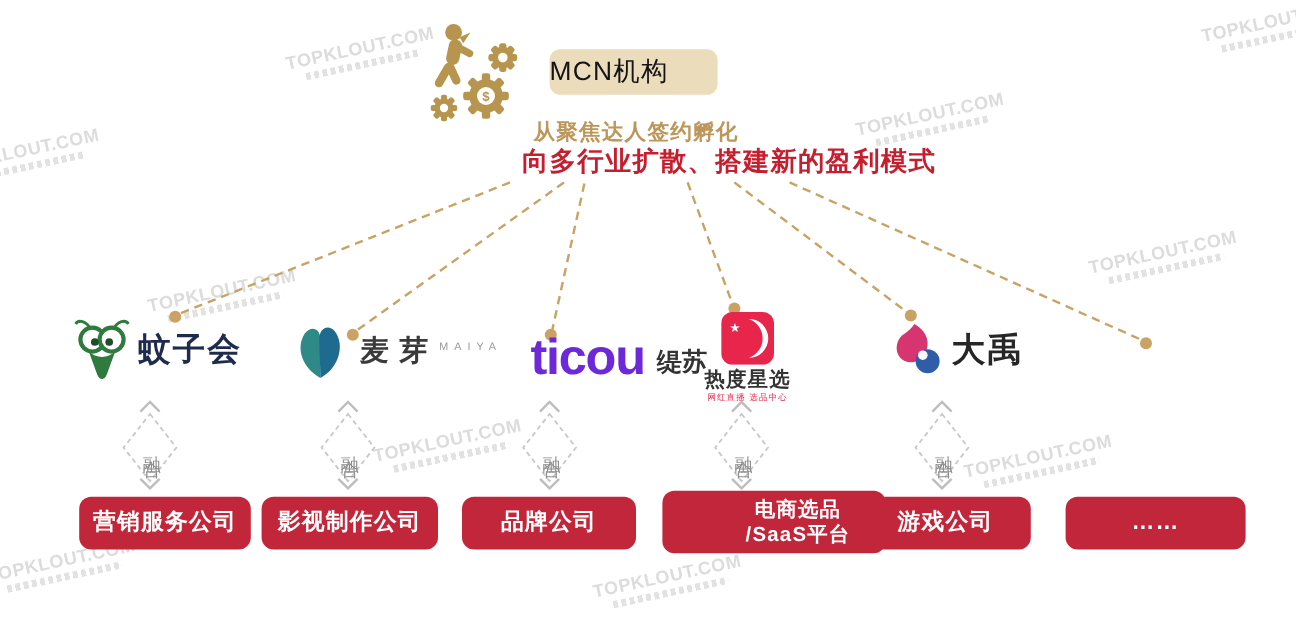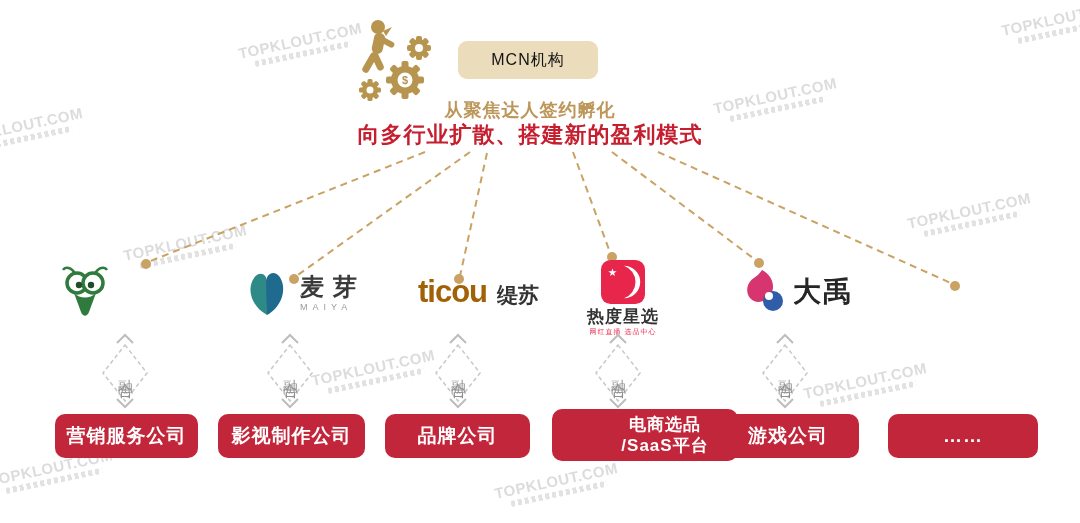--- a/index.html
+++ b/index.html
@@ -12,31 +12,31 @@
   .wm .strip{display:block;height:6px;width:78%;margin:2px 0 0 14px;
       background:repeating-linear-gradient(90deg,#e2e2e2 0 4px,transparent 4px 7px);}
 
   
   #connector-svg{position:absolute;left:0;top:0;z-index:2;}
 
   .abs{position:absolute;z-index:3;}
 
   
   .mcn-badge{background:#EBDCBB;border-radius:9px;display:flex;align-items:center;
-      justify-content:center;color:#141414;font-size:16px;letter-spacing:1px;}
+      justify-content:flex-start;color:#141414;font-size:22px;letter-spacing:1px;}
   .sub-gold{color:#BD9659;font-weight:bold;font-size:18px;text-align:center;letter-spacing:1px;}
-  .sub-red{color:#C51F2F;font-weight:bold;font-size:22px;text-align:center;letter-spacing:1px;}
+  .sub-red{color:#C51F2F;font-weight:bold;font-size:22px;text-align:right;letter-spacing:1px;}
 
   
   .node{display:flex;align-items:center;gap:7px;}
   .wzh-text{font-size:27px;font-weight:bold;color:#1F2B4C;letter-spacing:2px;}
-  .maiya-text{display:flex;flex-direction:column;line-height:1;justify-content:space-between;}
+  .maiya-text{display:flex;flex-direction:row;line-height:1;justify-content:space-between;}
   .maiya-cn{font-size:24px;color:#3A3A3A;font-weight:bold;letter-spacing:9px;}
   .maiya-en{font-size:9px;color:#9A9A9A;letter-spacing:5px;margin-top:4px;}
-  .ticou-latin{font-size:31px;font-weight:bold;color:#a16207;letter-spacing:-1px;}
+  .ticou-latin{font-size:42px;font-weight:bold;color:#6d28d9;letter-spacing:-1px;margin-left:24px;}
   .ticou-cn{font-size:21px;color:#333;margin-left:3px;margin-top:6px;font-weight:bold;}
   .redu{display:flex;flex-direction:column;align-items:center;line-height:1;}
   .redu-name{font-size:17px;font-weight:bold;color:#333;margin-top:4px;letter-spacing:1px;text-align:center;}
   .redu-tag{font-size:7px;color:#E8254B;margin-top:3px;letter-spacing:1px;white-space:nowrap;}
   .dayu-text{font-size:28px;font-weight:bold;color:#262626;letter-spacing:2px;}
 
   
   .fusion{width:60px;height:76px;}
   .fusion svg{position:absolute;left:0;top:0;}
   .fusion-label{position:absolute;left:0;top:0;width:60px;height:76px;display:flex;
@@ -145,20 +145,21 @@
   <div class="abs node" style="left:62px;top:264px">
     <svg width="46" height="54" viewBox="0 0 46 54">
       <path d="M14,11 C10,3 3,2 1,6" stroke="#2F7A3D" stroke-width="2.5" fill="none"></path>
       <path d="M32,11 C36,3 43,2 45,6" stroke="#2F7A3D" stroke-width="2.5" fill="none"></path>
       <path d="M12,29 C18,35 28,35 34,29 L27,48 C25,53 21,53 19,48 Z" fill="#2F7A3D"></path>
       <circle cx="15" cy="19" r="10" fill="#fff" stroke="#2F7A3D" stroke-width="3.5"></circle>
       <circle cx="31" cy="19" r="10" fill="#fff" stroke="#2F7A3D" stroke-width="3.5"></circle>
       <circle cx="17" cy="21" r="3.2" fill="#1F4D28"></circle>
       <circle cx="29" cy="21" r="3.2" fill="#1F4D28"></circle>
     </svg>
+    <span class="wzh-text">蚊子会</span>
   </div>
 
   <div class="abs node" style="left:241px;top:267px">
     <svg width="52" height="52" viewBox="0 0 52 52">
       <path d="M26,48 C11,40 5,23 13,11 C18,4 26,6 26,16 C26,27 26,38 26,48 Z" fill="#2E8A86"></path>
       <path d="M26,48 C41,40 47,21 38,9 C33,3 25,6 25,16 C25,27 26,38 26,48 Z" fill="#1F6B8F"></path>
     </svg>
     <span class="maiya-text">
       <span class="maiya-cn">麦芽</span>
       <span class="maiya-en">MAIYA</span>
@@ -223,21 +224,21 @@
   </div>
   <div class="abs fusion" style="left:755px;top:333px">
     <svg width="60" height="76" viewBox="0 0 60 76">
       <polygon points="30,12 52,40 30,68 8,40" fill="none" stroke="#C8C8C8" stroke-width="1.5" stroke-dasharray="4 3"></polygon>
       <path d="M22,10 L30,2 L38,10" fill="none" stroke="#BDBDBD" stroke-width="2"></path>
       <path d="M22,66 L30,74 L38,66" fill="none" stroke="#BDBDBD" stroke-width="2"></path>
     </svg>
     <div class="fusion-label">融合</div>
   </div>
 
-  <div class="abs cbox" style="left:55px;top:414px;width:143px;height:44px">
+  <div class="abs cbox" style="left:66px;top:414px;width:143px;height:44px">
     <span class="l1">营销服务公司</span>
 
   </div>
   <div class="abs cbox" style="left:218px;top:414px;width:147px;height:44px">
     <span class="l1">影视制作公司</span>
 
   </div>
   <div class="abs cbox" style="left:385px;top:414px;width:145px;height:44px">
     <span class="l1">品牌公司</span>
 

